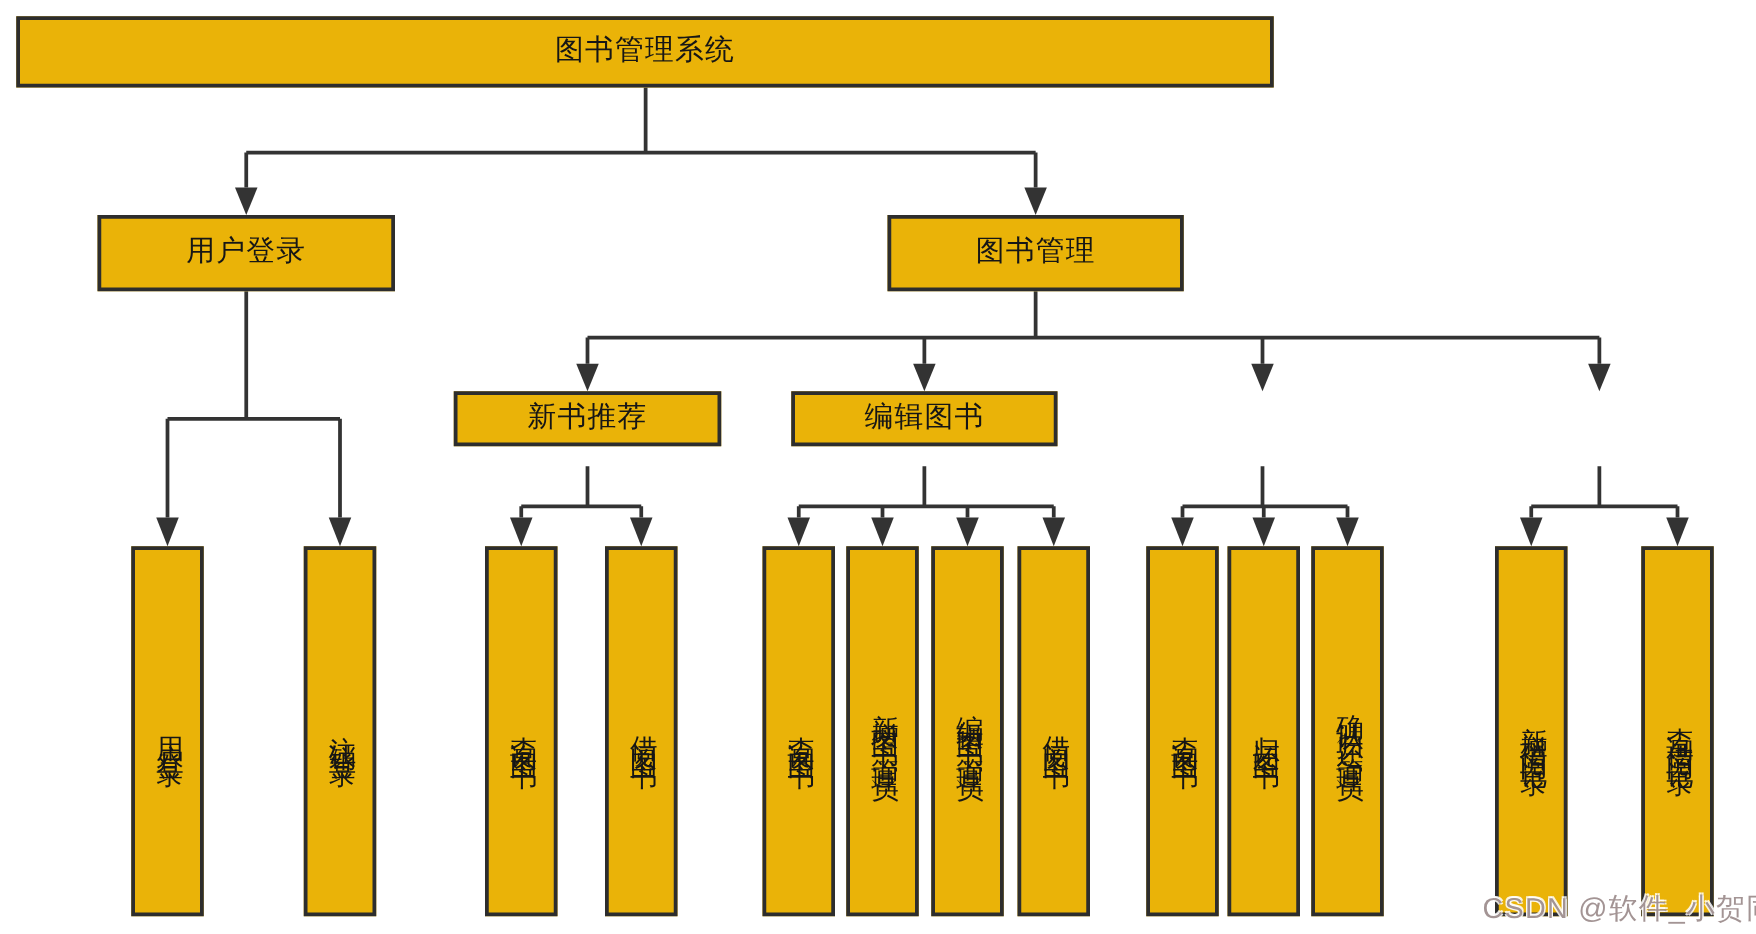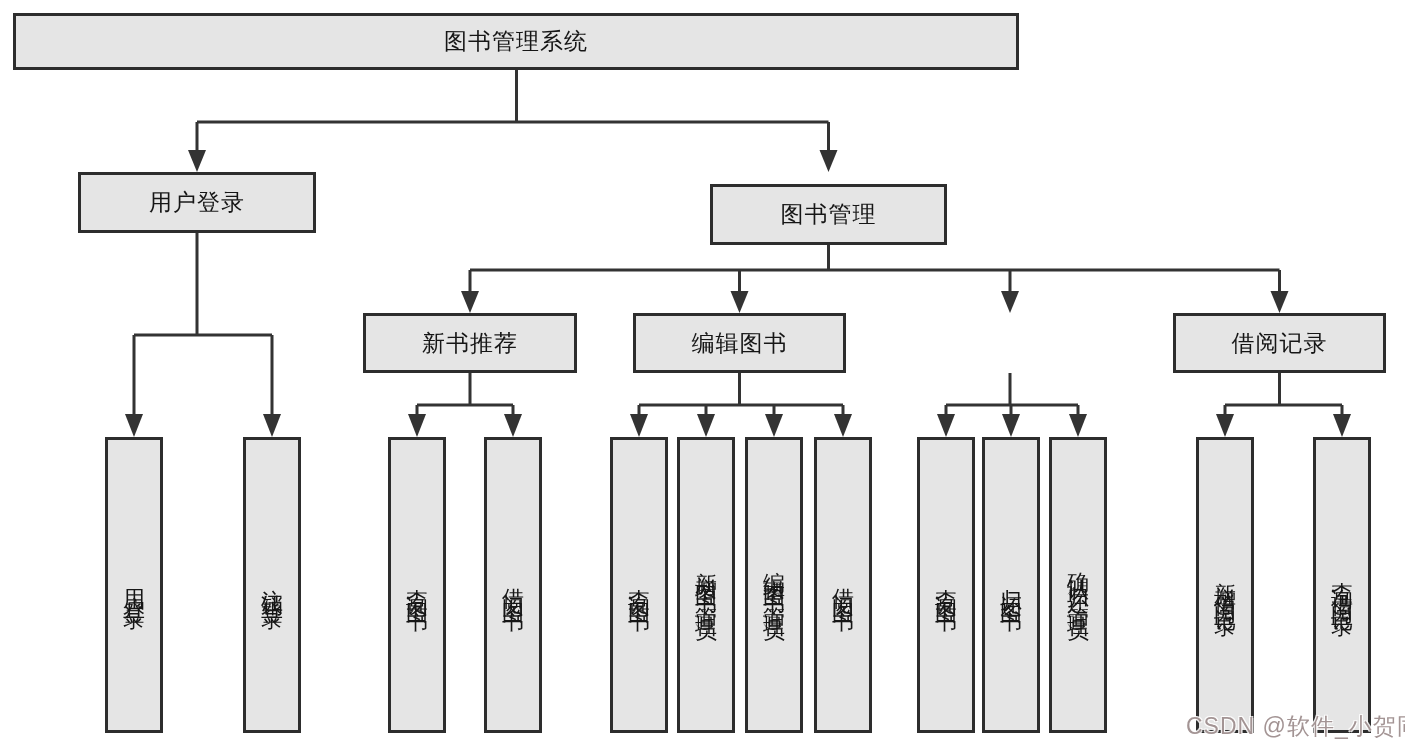--- a/index.html
+++ b/index.html
@@ -26,35 +26,36 @@
     stroke-width: 3;
     fill: none;
   }
   svg.connectors polygon {
     fill: #333333;
     stroke: none;
   }
   .box {
     position: absolute;
     box-sizing: border-box;
-    background: #e5e5e5;
+    background: #eab308;
     border: 3px solid #2d2d2d;
     display: flex;
     align-items: center;
     justify-content: center;
     color: #161616;
     font-size: 23px;
     letter-spacing: 1px;
     text-align: center;
     line-height: 1;
+    font-family: Liberation Mono, monospace;
   }
   .box.root   { left: 13px;  top: 13px;  width: 1006px; height: 57px; }
   .box.lvl2a  { left: 78px;  top: 172px; width: 238px;  height: 61px; }
-  .box.lvl2b  { left: 710px; top: 172px; width: 237px;  height: 61px; margin-top: 12px; }
-  .box.lvl3   { top: 313px; height: 60px; }
+  .box.lvl2b  { left: 710px; top: 172px; width: 237px;  height: 61px; }
+  .box.lvl3   { top: 313px; height: 44px; }
   .box.l3-1   { left: 363px;  width: 214px; }
   .box.l3-2   { left: 633px;  width: 213px; }
   .box.l3-3   { left: 903px;  width: 214px; }
   .box.l3-4   { left: 1173px; width: 213px; }
   .box.leaf {
     top: 437px;
     width: 58px;
     height: 296px;
     font-size: 22px;
   }
@@ -149,21 +150,20 @@
     </g>
   </svg>
 
   <div class="box root">图书管理系统</div>
 
   <div class="box lvl2a">用户登录</div>
   <div class="box lvl2b">图书管理</div>
 
   <div class="box lvl3 l3-1">新书推荐</div>
   <div class="box lvl3 l3-2">编辑图书</div>
-  <div class="box lvl3 l3-4">借阅记录</div>
 
   <div class="box leaf p1">
     <span class="vtext">用户登录</span>
   </div>
   <div class="box leaf p2">
     <span class="vtext">注销登录</span>
   </div>
   <div class="box leaf p3">
     <span class="vtext">查询图书</span>
   </div>

